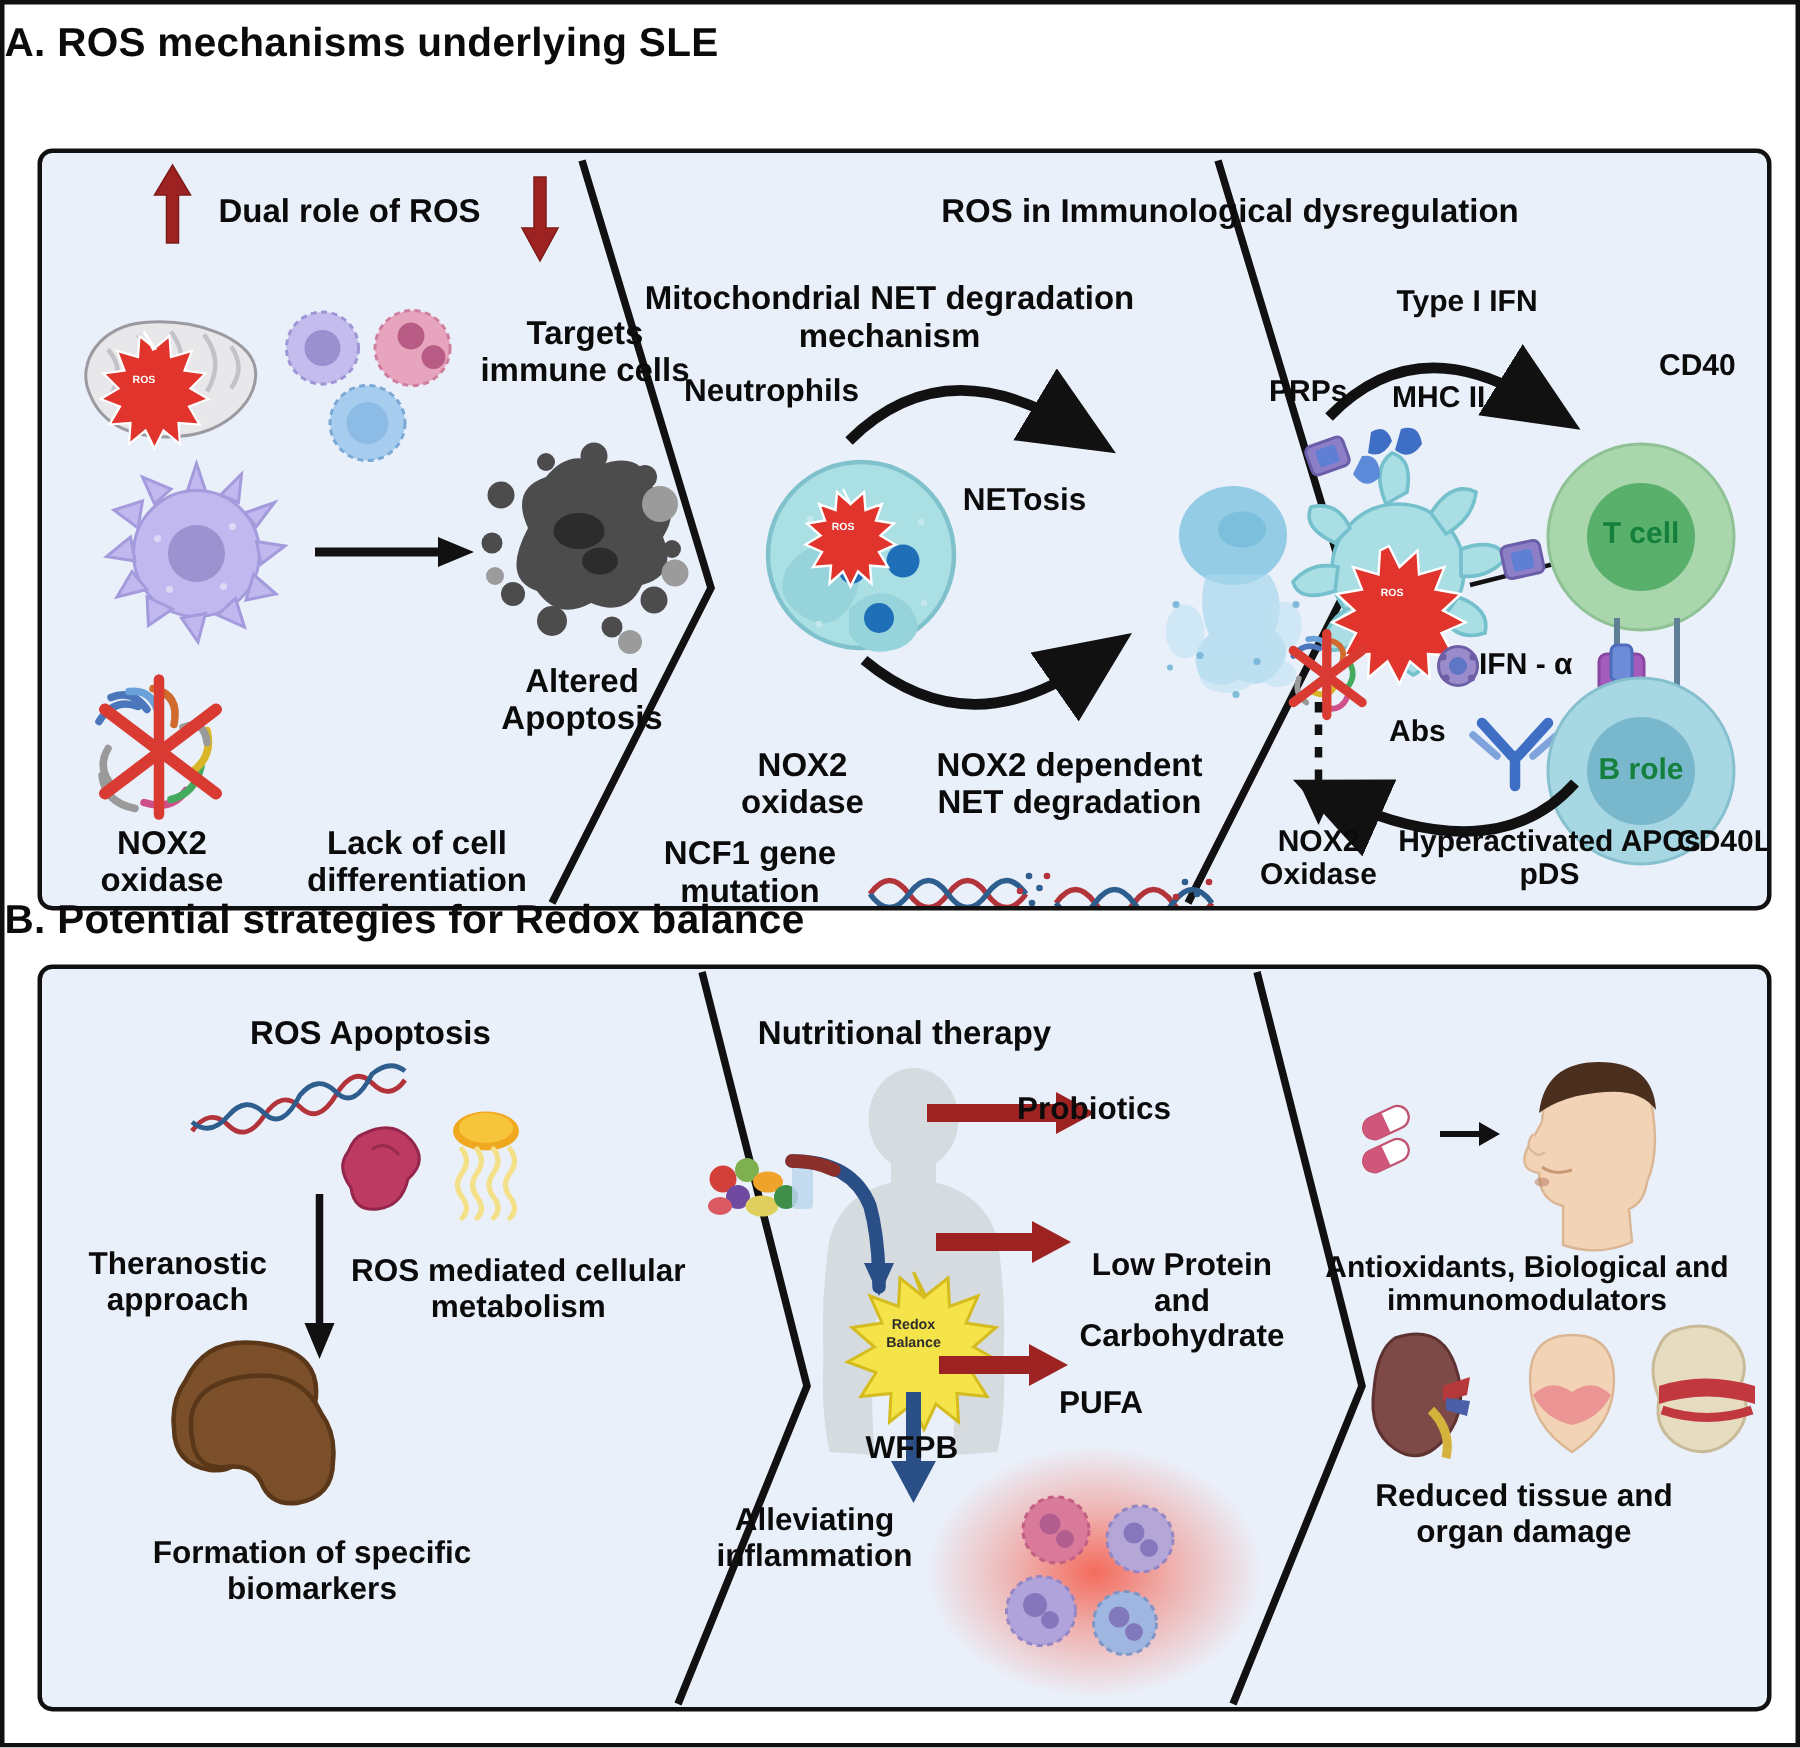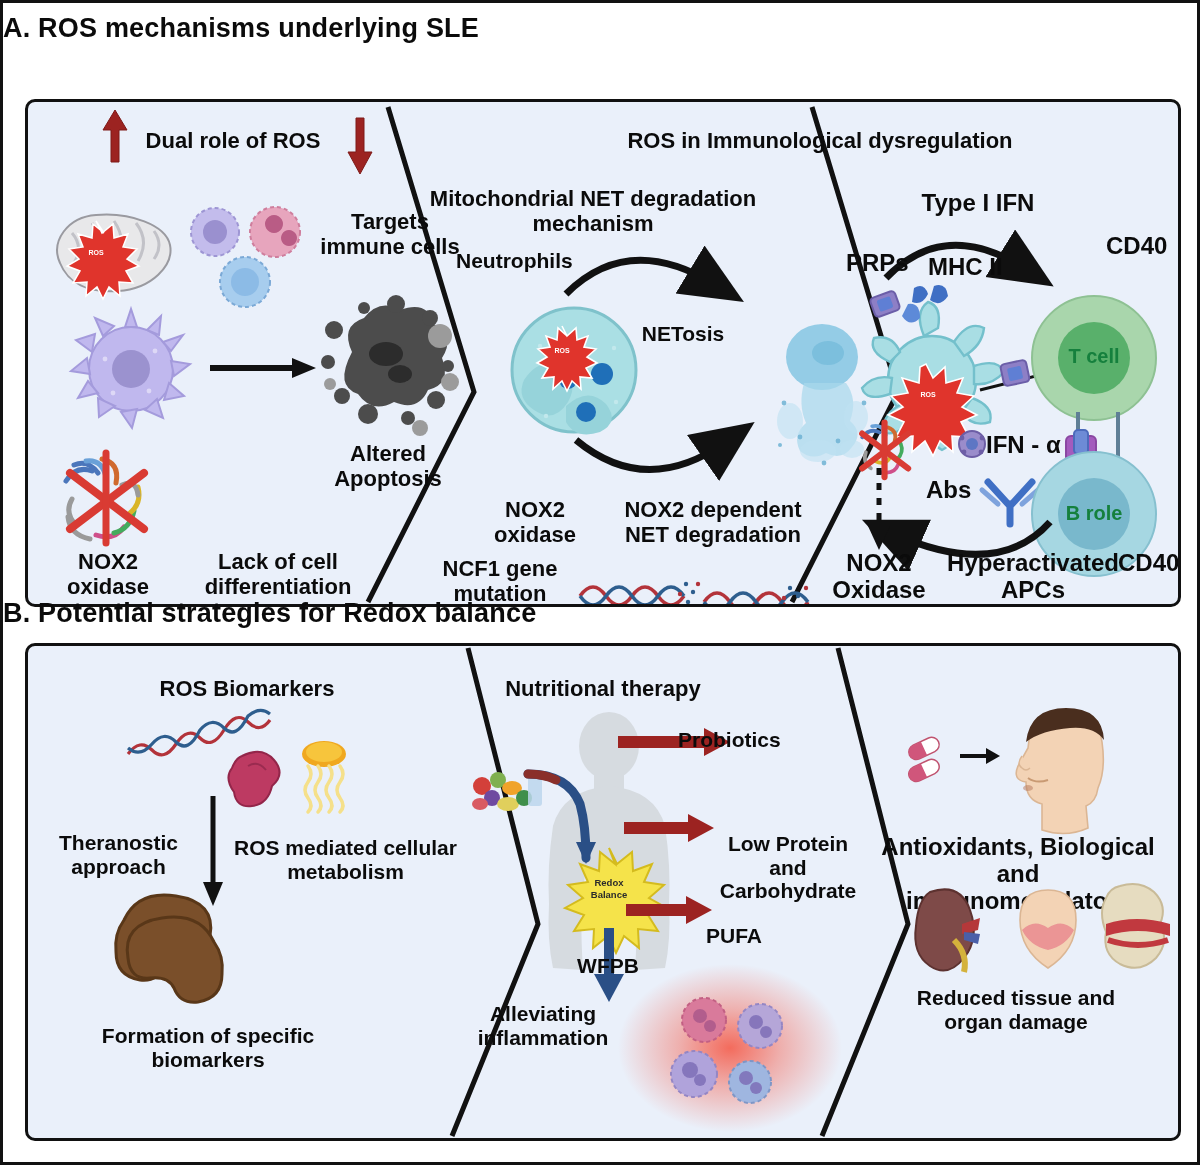--- a/index.html
+++ b/index.html
@@ -46,21 +46,21 @@
   
   .lbl{
     position:absolute;
     font-weight:bold;
     color:#0b0b0b;
     line-height:1.12;
     text-align:center;
     white-space:pre-line;
   }
   .lbl.l{text-align:left;}
-  .s20{font-size:24px;}
+  .s20{font-size:20px;}
   .s21{font-size:21px;}
   .s22{font-size:22px;}
 
   
   .colhead{position:absolute;font-weight:bold;font-size:22px;text-align:center;color:#0b0b0b;}
 
   
   .art{position:absolute;}
   svg{overflow:visible;}
 
@@ -439,21 +439,21 @@
   <div class="sec-title" id="titleB">B. Potential strategies for Redox balance</div>
 
   <div class="panel" id="panelB">
     <div class="panel-inner">
 
       <svg class="divider-svg" viewBox="0 0 1150 492" preserveAspectRatio="none">
         <polyline points="440,2 510,278 424,490" fill="none" stroke="#111" stroke-width="5"></polyline>
         <polyline points="810,2 880,278 794,490" fill="none" stroke="#111" stroke-width="5"></polyline>
       </svg>
 
-      <div class="colhead" style="left:74px;top:30px;width:290px;">ROS Biomarkers</div>
+      <div class="colhead" style="left:74px;top:30px;width:290px;">ROS Apoptosis</div>
 
       <svg class="art" style="left:96px;top:72px;" width="160" height="46">
         <g stroke-width="3.2" fill="none">
           <path d="M4 36 q12 -16 24 -4 q12 12 24 -6 q12 -18 24 -6 q12 12 24 -8 q12 -20 24 -8 q12 12 22 -2" stroke="#b3333a"></path>
           <path d="M4 30 q12 10 24 -4 q12 -14 24 -2 q12 12 24 -12 q12 -14 24 -2 q12 12 24 -12 q12 -10 22 -2" stroke="#2e5e8e"></path>
         </g>
       </svg>
 
       <svg class="art" style="left:200px;top:100px;" width="56" height="62">
         <path d="M14 10 q20 -10 32 4 q12 14 -2 26 q-4 18 -20 20 q-16 2 -18 -14 q-10 -14 -2 -24 q4 -10 10 -12 z" fill="#bd3a62" stroke="#93264a" stroke-width="2"></path>

